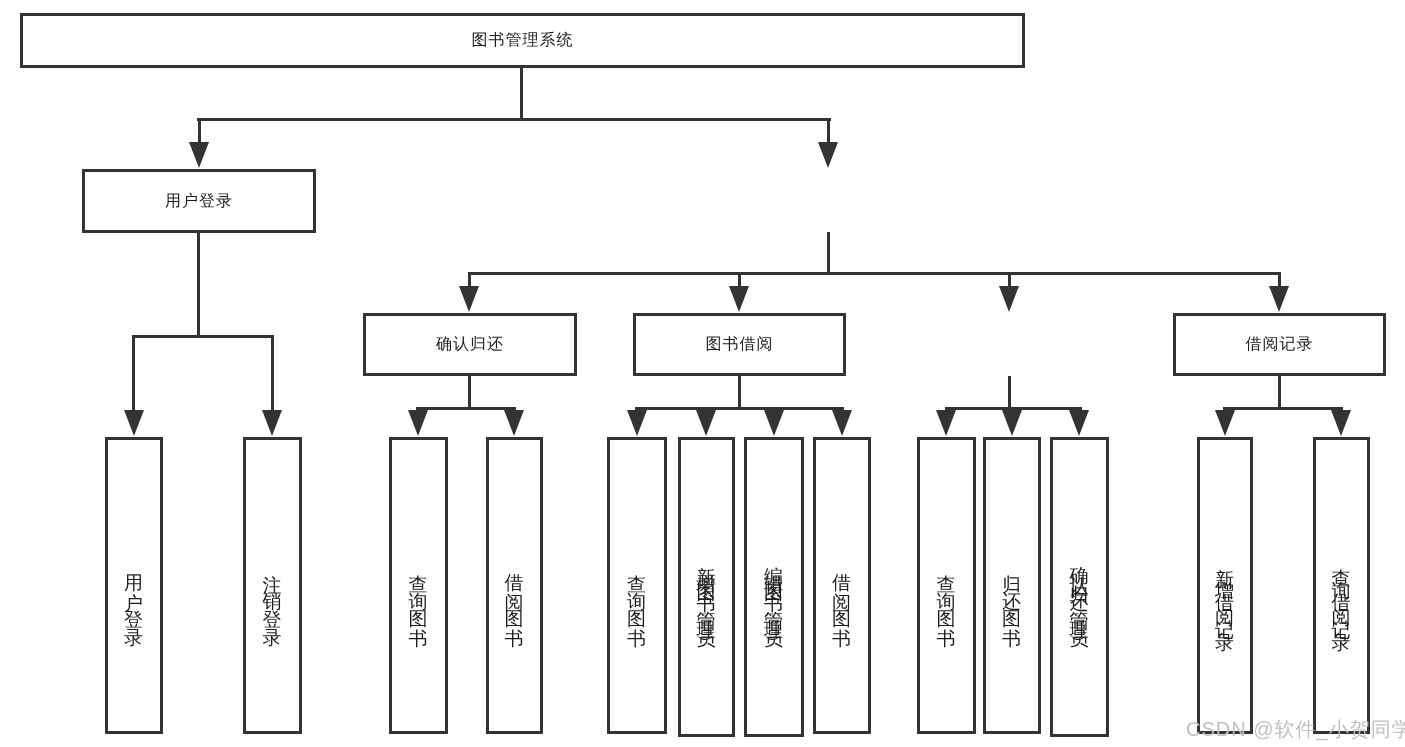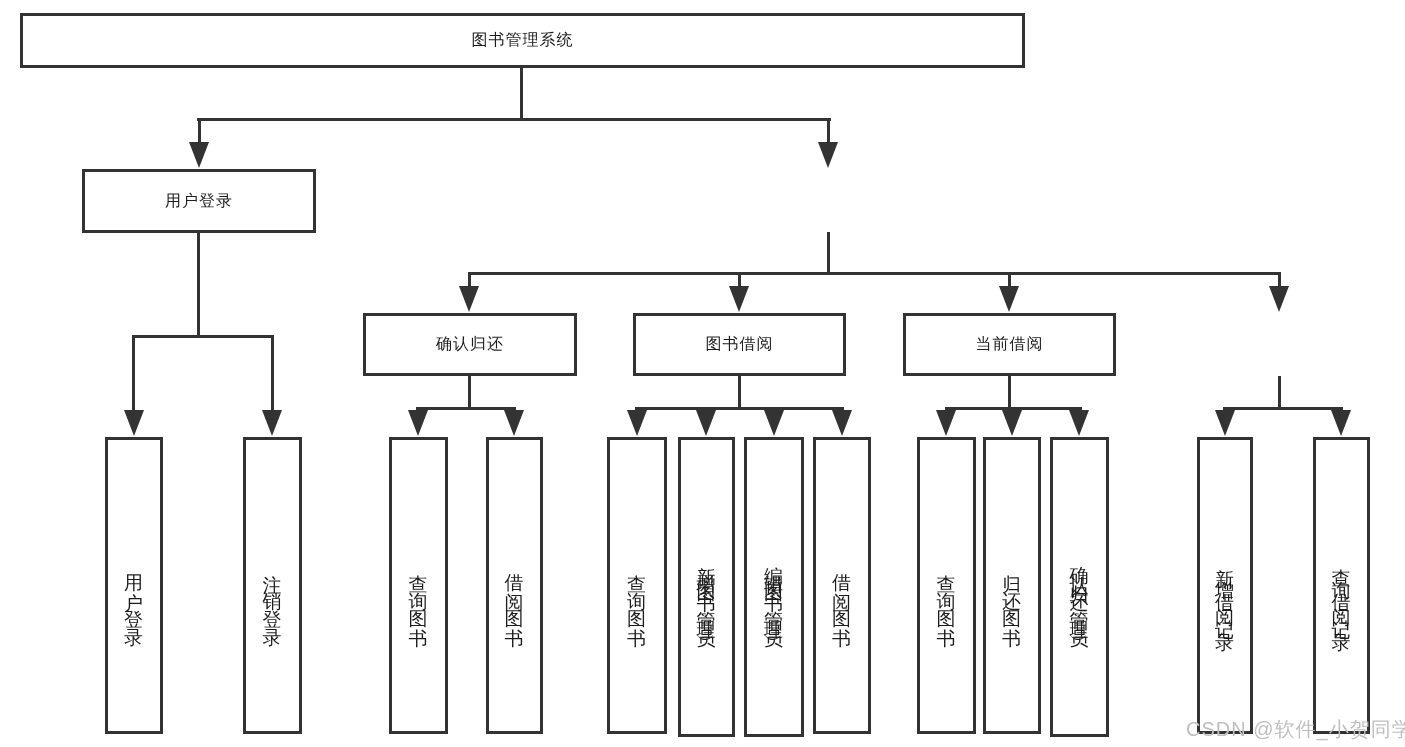--- a/index.html
+++ b/index.html
@@ -100,22 +100,22 @@
   <div class="arrowhead" style="left:999px; top:286px;"></div>
   <div class="vline" style="left:1278px; top:272px; height:17px;"></div>
   <div class="arrowhead" style="left:1269px; top:286px;"></div>
 
   <div class="box hbox" style="left:363px; top:313px; width:214px; height:63px;">
     <span>确认归还</span>
   </div>
   <div class="box hbox" style="left:633px; top:313px; width:213px; height:63px;">
     <span>图书借阅</span>
   </div>
-  <div class="box hbox" style="left:903px; top:313px; width:213px; height:63px;">
-    <span>当前借阅</span>
+  <div class="box hbox" style="left:1173px; top:313px; width:213px; height:63px;">
+    <span>借阅记录</span>
   </div>
 
   <div class="vline" style="left:468px; top:376px; height:34px;"></div>
   <div class="hline" style="left:416px; top:407px; width:100px;"></div>
   <div class="vline" style="left:417px; top:407px; height:7px;"></div>
   <div class="arrowhead" style="left:408px; top:410px;"></div>
   <div class="vline" style="left:513px; top:407px; height:7px;"></div>
   <div class="arrowhead" style="left:504px; top:410px;"></div>
 
   <div class="vline" style="left:738px; top:376px; height:34px;"></div>

